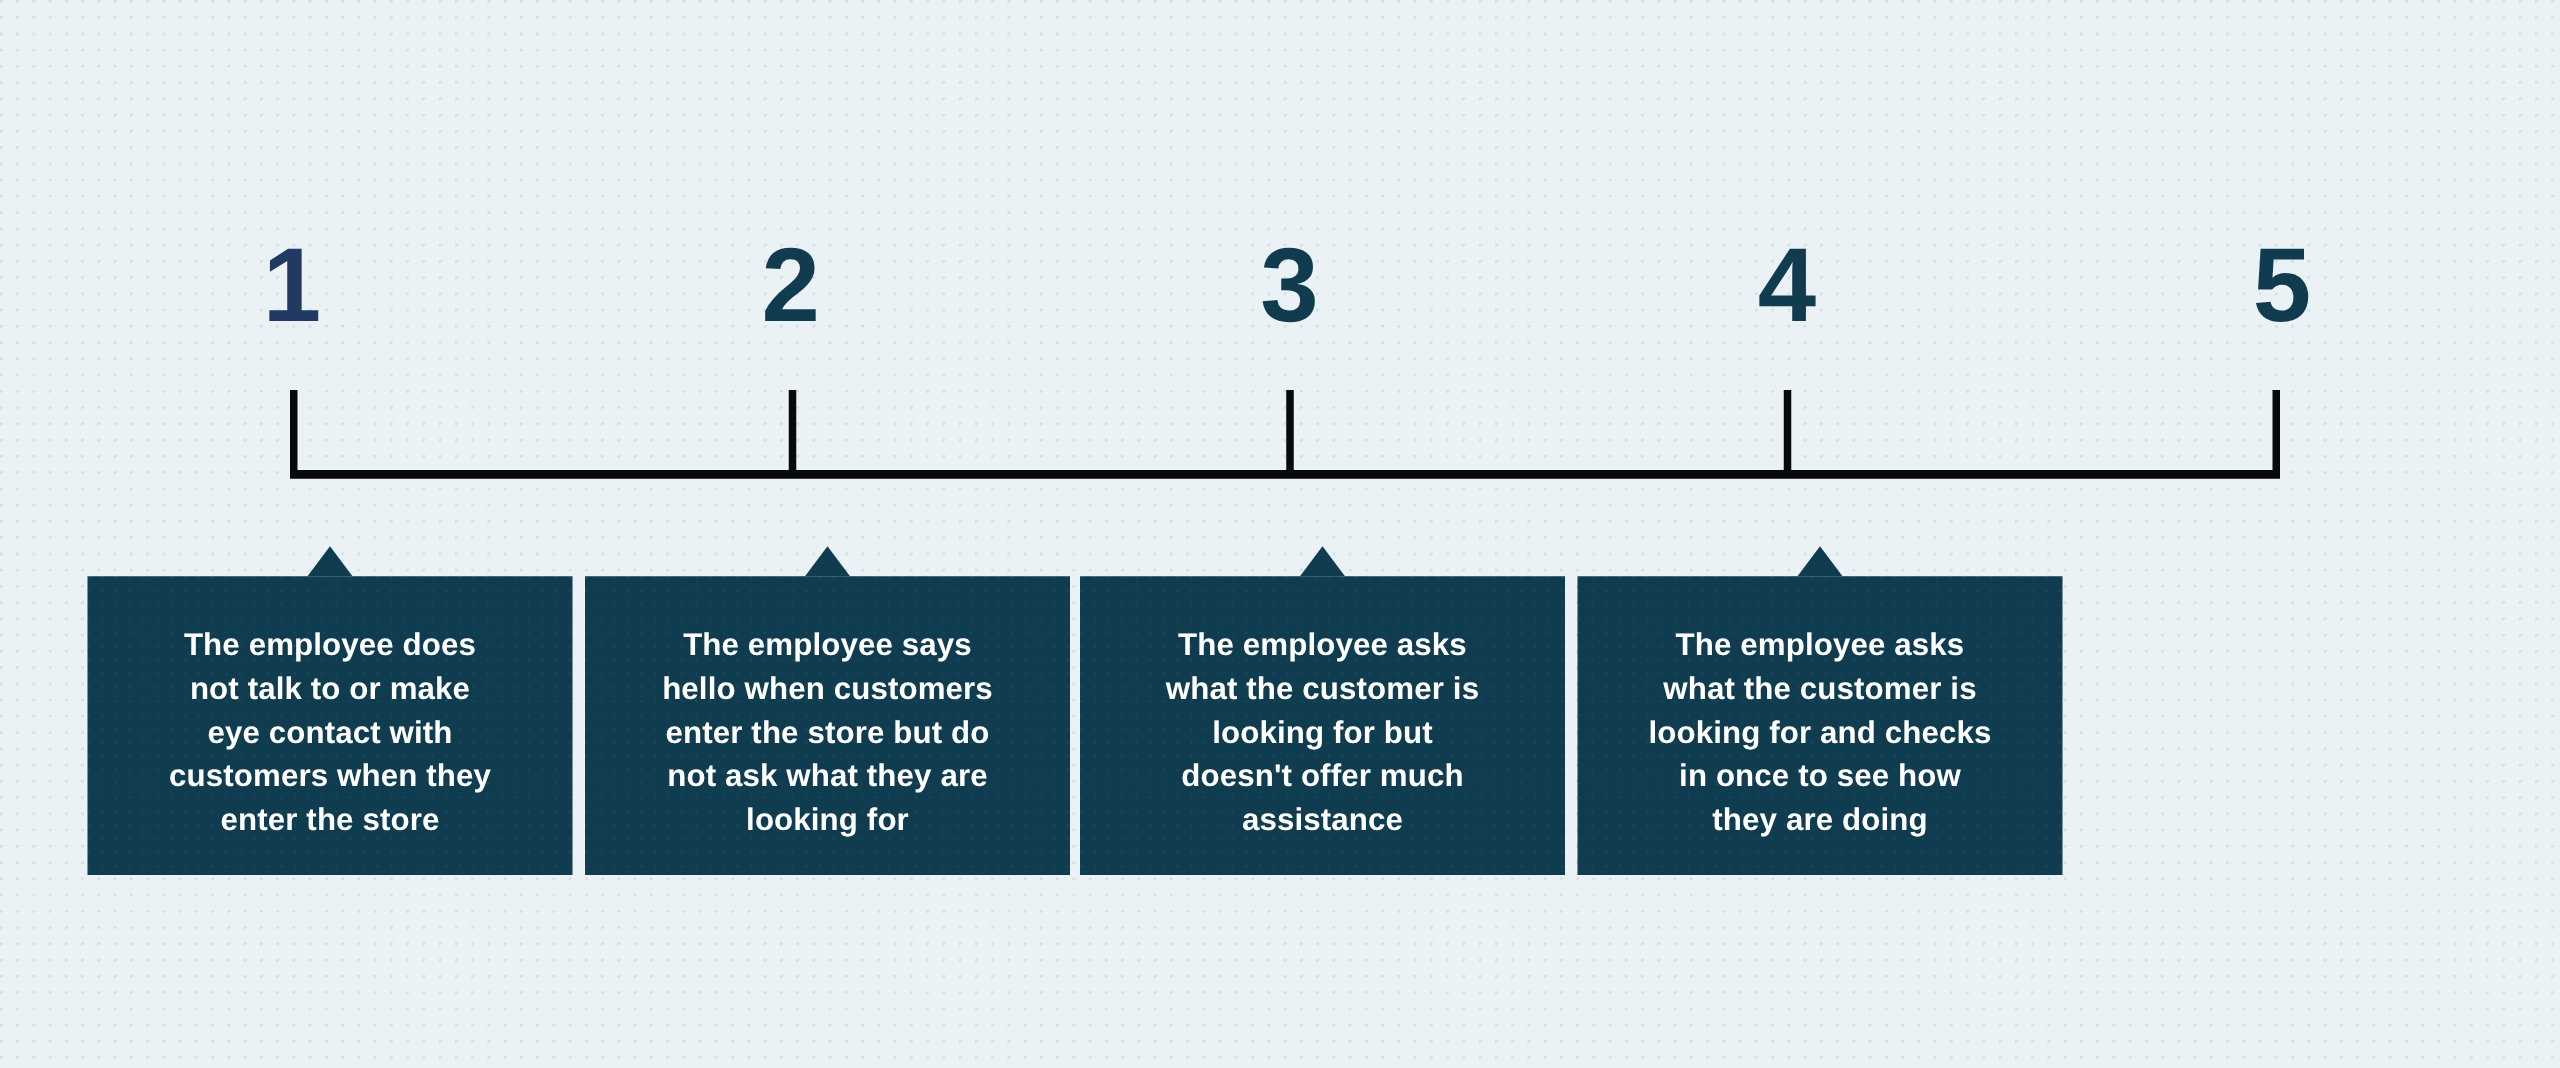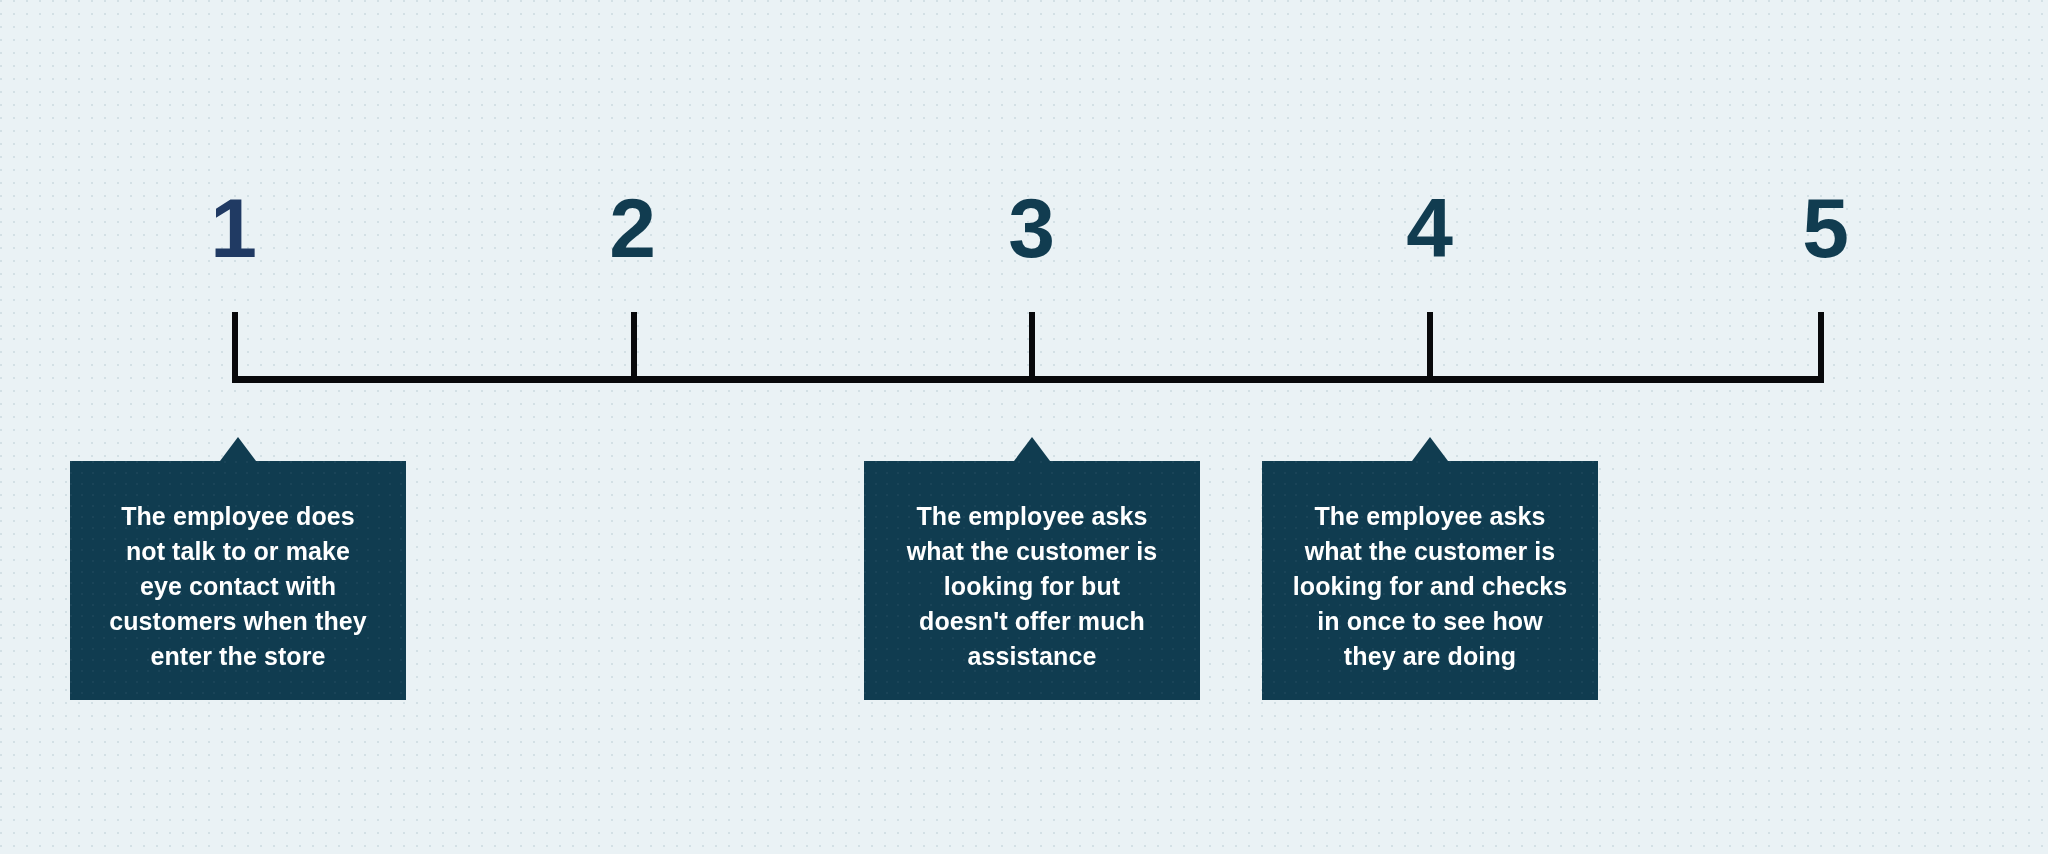--- a/index.html
+++ b/index.html
@@ -56,21 +56,21 @@
     top: 312px;
     width: 6px;
     height: 68px;
     background: #08090b;
   }
 
   
   .card-wrap {
     position: absolute;
     top: 437px;
-    width: 336px;
+    width: 388px;
   }
   .card-notch {
     position: relative;
     height: 24px;
   }
   .card-notch .tri {
     position: absolute;
     left: 50%;
     bottom: 0;
     transform: translateX(-50%);
@@ -123,20 +123,32 @@
       </div>
     <div class="card-body">
       <div class="card-text">The employee does
 not  talk to or make
 eye contact with
 customers when they
 enter the store</div>
     </div>
   </div>
 
+  <div class="card-wrap" style="left:468px;">
+    <div class="card-notch">
+        <span class="tri"></span>
+      </div>
+    <div class="card-body">
+      <div class="card-text">The employee says
+hello when customers
+enter the store but do
+not ask what they are
+looking for</div>
+    </div>
+  </div>
 
   <div class="card-wrap" style="left:864px;">
     <div class="card-notch">
         <span class="tri"></span>
       </div>
     <div class="card-body">
       <div class="card-text">The employee asks
 what the customer is
 looking for but
 doesn't  offer much

